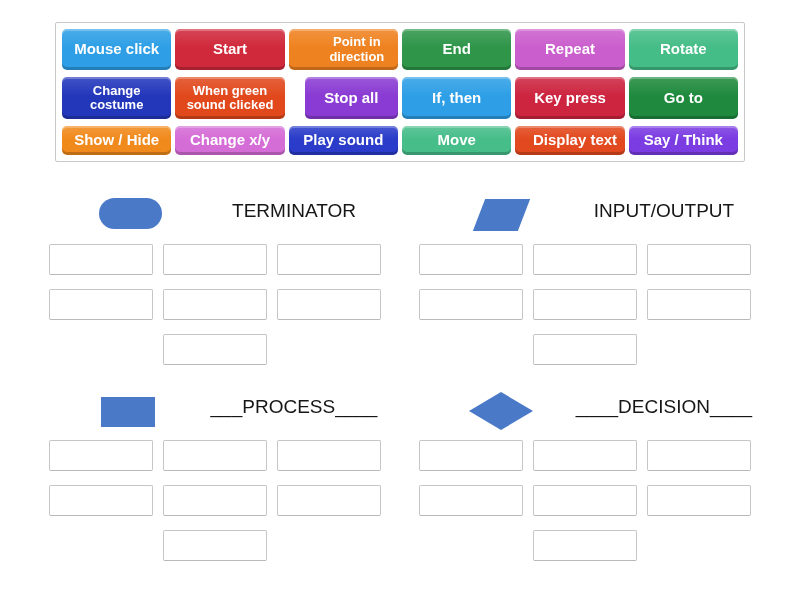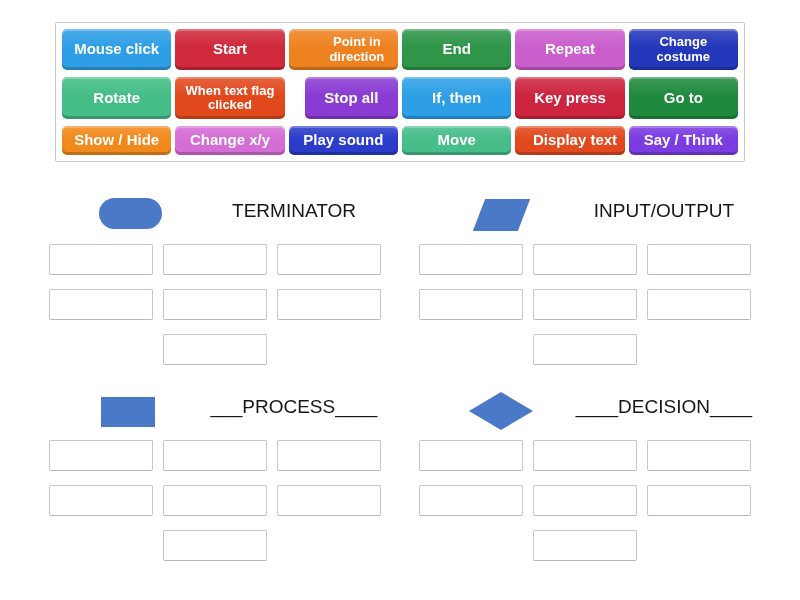--- a/index.html
+++ b/index.html
@@ -61,23 +61,23 @@
 <body>
 
 <div class="stage">
 
   <div class="bank">
     <div class="tile" style="background-color: rgb(46, 159, 230);">Mouse click</div>
     <div class="tile" style="background-color: rgb(208, 41, 59);">Start</div>
     <div class="tile sm" style="background-color: rgb(239, 130, 32); padding-left: 30px;">Point in direction</div>
     <div class="tile" style="background-color: rgb(46, 149, 73);">End</div>
     <div class="tile" style="background-color: rgb(203, 94, 205);">Repeat</div>
+    <div class="tile" style="background-color: rgb(69, 189, 135);">Rotate</div>
     <div class="tile sm" style="background-color: rgb(35, 55, 187);">Change costume</div>
-    <div class="tile" style="background-color: rgb(69, 189, 135);">Rotate</div>
-    <div class="tile sm" style="background-color: rgb(225, 73, 29);">When text flag clicked</div>
+    <div class="tile sm" style="background-color: rgb(225, 73, 29);">When green sound clicked</div>
     <div class="tile" style="background-color: rgb(138, 59, 211); margin-left: 16px;">Stop all</div>
     <div class="tile" style="background-color: rgb(46, 159, 230);">If, then</div>
     <div class="tile" style="background-color: rgb(205, 37, 64);">Key press</div>
     <div class="tile" style="background-color: rgb(31, 138, 61);">Go to</div>
     <div class="tile" style="background-color: rgb(241, 138, 28);">Show / Hide</div>
     <div class="tile" style="background-color: rgb(213, 109, 214);">Change x/y</div>
     <div class="tile" style="background-color: rgb(42, 60, 201);">Play sound</div>
     <div class="tile" style="background-color: rgb(71, 189, 138);">Move</div>
     <div class="tile" style="background-color: rgb(226, 73, 30); padding-left: 13px;">Display text</div>
     <div class="tile" style="background-color: rgb(123, 60, 226);">Say / Think</div>

